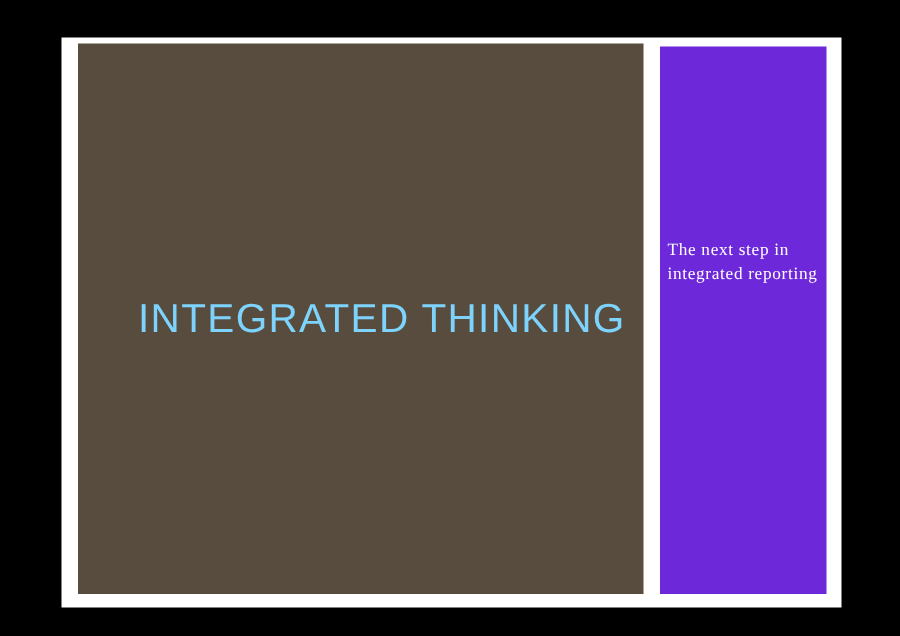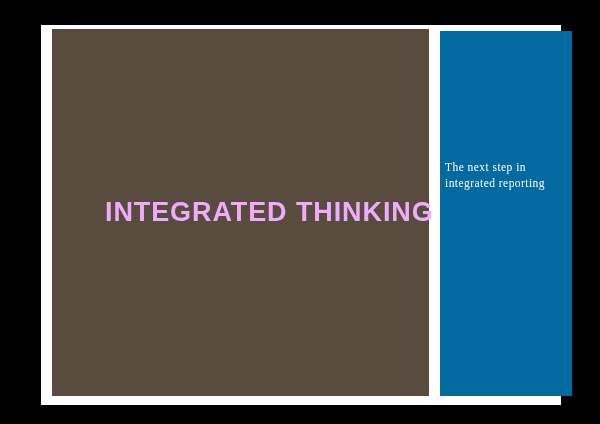--- a/index.html
+++ b/index.html
@@ -41,39 +41,39 @@
     left: 11px;   
     top: 4px;     
     width: 377px; 
     height: 367px;
     background: #584c3f;
     display: flex;
     align-items: center;
   }
 
   .title-text {
-    color: #f0abfc;
+    color: #7dd3fc;
     font-family: "Liberation Sans", sans-serif;
-    font-weight: 700;
+    font-weight: 400;
     font-size: 27px;
     letter-spacing: 0.9px;
     line-height: 1.1;
     white-space: nowrap;
-    margin-left: 53px;
+    margin-left: 40px;
     text-transform: uppercase;
   }
 
   
   .subtitle-panel {
     position: absolute;
     left: 399px;  
     top: 6px;     
-    width: 132px; 
+    width: 111px; 
     height: 365px;
-    background: #0369a1;
+    background: #6d28d9;
   }
 
   .subtitle-text {
     position: absolute;
     left: 5px;
     top: 129px;
     width: 100px;
     color: #ffffff;
     font-family: "Liberation Serif", serif;
     font-weight: 400;

